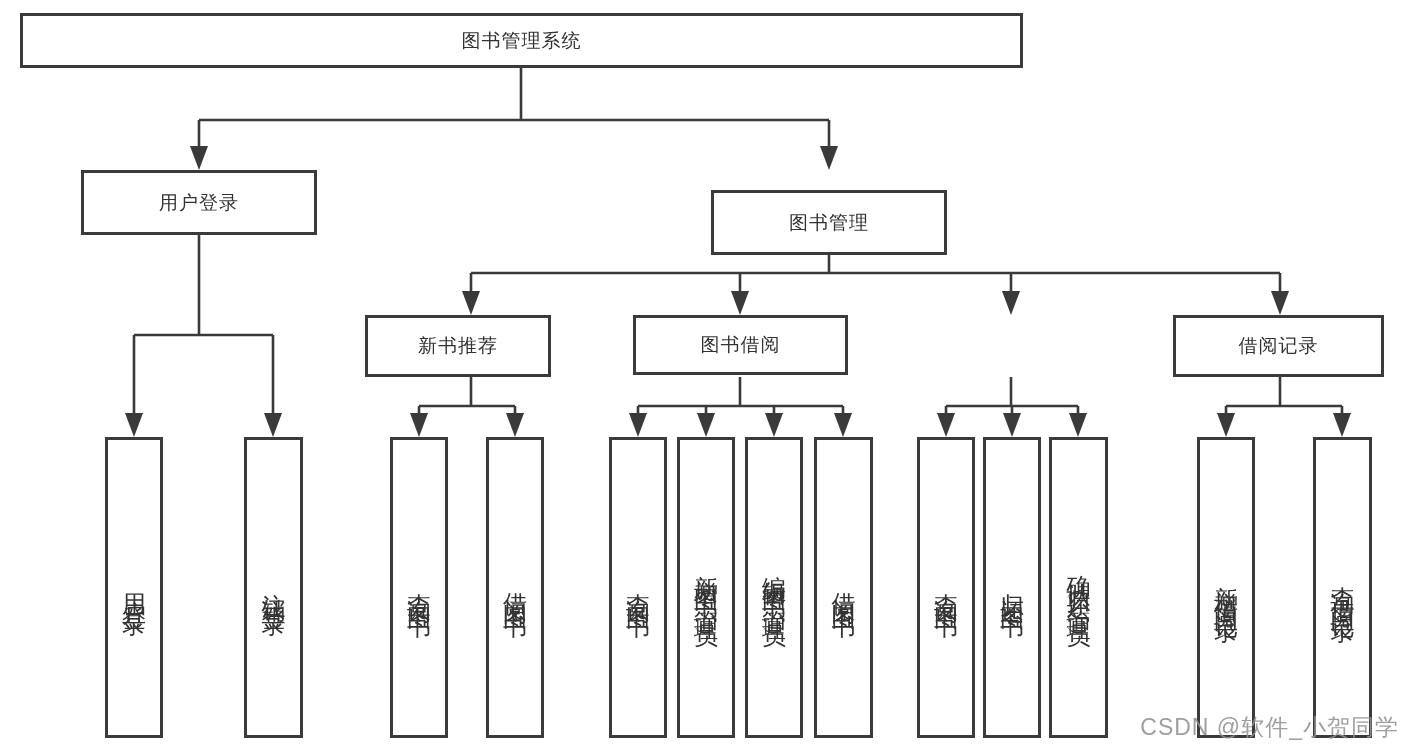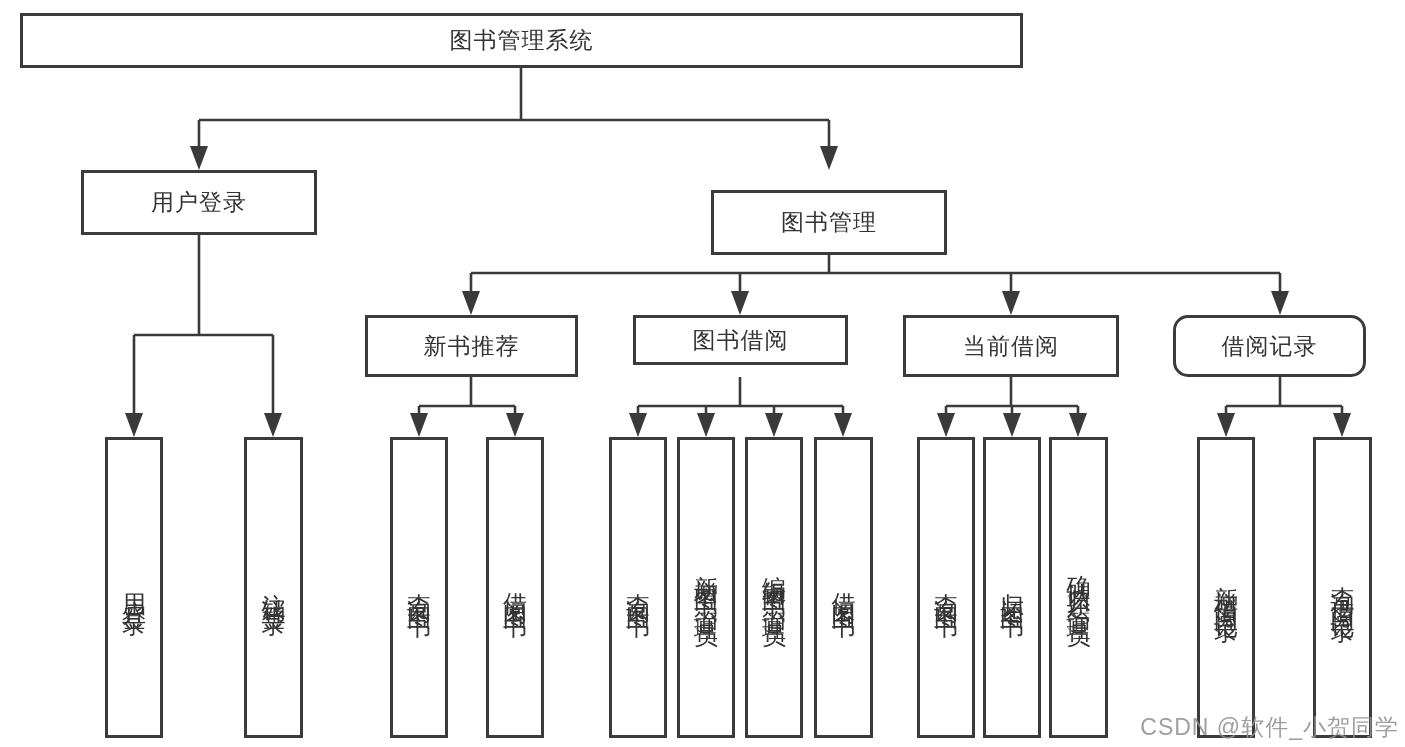--- a/index.html
+++ b/index.html
@@ -26,21 +26,21 @@
     box-sizing: border-box;
     background: #ffffff;
     border: 3px solid #3b3b3b;
     display: flex;
     align-items: center;
     justify-content: center;
     color: #333333;
     z-index: 1;
   }
   .hnode {
-    font-size: 23px;
+    font-size: 19px;
     letter-spacing: 1px;
     white-space: nowrap;
   }
   .leaf span {
     writing-mode: vertical-lr;
     text-orientation: mixed;
     font-size: 24px;
     line-height: 1;
     letter-spacing: 7px;
     white-space: nowrap;
@@ -100,24 +100,23 @@
       M937 413 H955 L946 437 Z  M1003 413 H1021 L1012 437 Z
       M1069 413 H1087 L1078 437 Z
       M1217 413 H1235 L1226 437 Z  M1333 413 H1351 L1342 437 Z"></path>
   </svg>
 
   <div class="node hnode" style="left:20px; top:13px; width:1003px; height:55px;">图书管理系统</div>
 
   <div class="node hnode" style="left:81px; top:170px; width:236px; height:65px;">用户登录</div>
   <div class="node hnode" style="left:711px; top:170px; width:236px; height:65px;margin-top:20px;">图书管理</div>
 
-  <div class="node hnode" style="left:365px; top:315px; width:213px; height:62px;">新书推荐</div>
-  <div class="node hnode" style="left:633px; top:315px; width:215px; height:50px;">图书借阅</div>
-  <div class="node hnode" style="left:903px; top:315px; width:216px; height:62px;">当前借阅</div>
-  <div class="node hnode" style="left:1173px; top:315px; width:193px; height:62px;border-radius:15px;">借阅记录</div>
+  <div class="node hnode" style="left:365px; top:315px; width:186px; height:62px;">新书推荐</div>
+  <div class="node hnode" style="left:633px; top:315px; width:215px; height:60px;">图书借阅</div>
+  <div class="node hnode" style="left:1173px; top:315px; width:211px; height:62px;">借阅记录</div>
 
   <div class="node leaf" style="left:105px; top:437px; width:58px; height:301px;">
     <span>用户登录</span>
     </div>
   <div class="node leaf" style="left:244px; top:437px; width:59px; height:301px;">
     <span>注销登录</span>
     </div>
 
   <div class="node leaf" style="left:390px; top:437px; width:58px; height:301px;">
     <span>查询图书</span>

